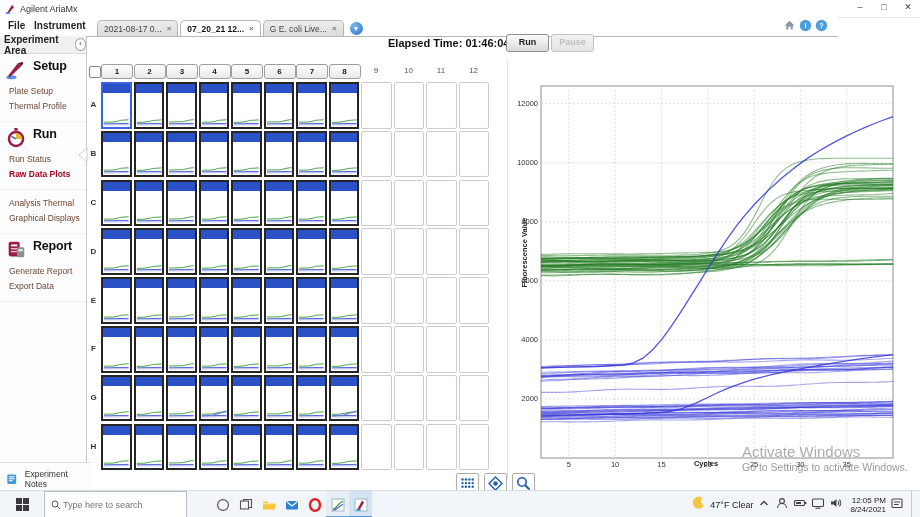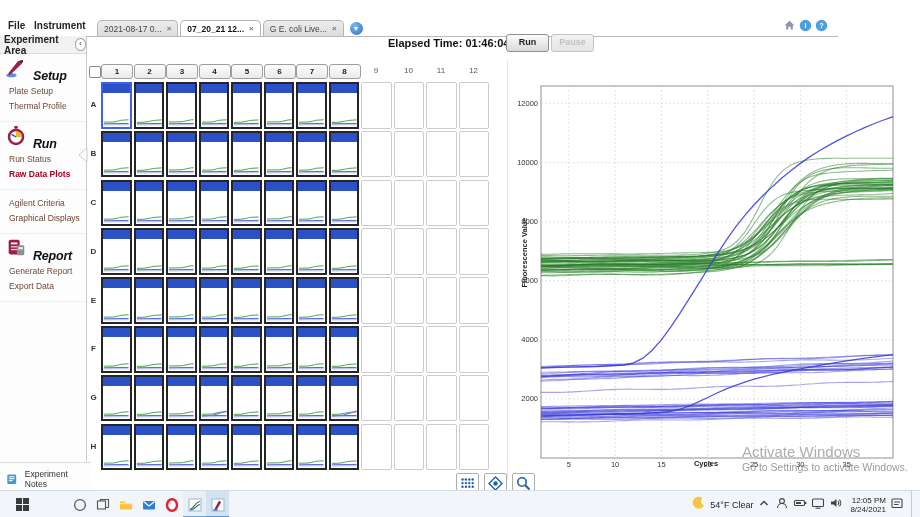--- a/index.html
+++ b/index.html
@@ -31,21 +31,21 @@
   #app-icons .ai{width:13px;height:13px;}
 
   
   #sidebar{position:absolute;left:0;top:36px;width:86px;height:454px;background:#fdfdfd;
     border-right:1px solid #c9c9c9;}
   #sidebar-header{height:17px;background:#f1f1f1;border-bottom:1px solid #dcdcdc;
     font-size:10px;font-weight:bold;color:#222;display:flex;align-items:center;padding-left:4px;}
   #collapse-btn{margin-left:3px;width:11px;height:11px;border:1px solid #9aa;border-radius:50%;
     font-size:8px;line-height:10px;text-align:center;color:#667;background:#fff;}
   .side-section{padding:5px 0 8px 0;border-bottom:1px solid #efefef;}
-  .side-title-row{display:flex;align-items:flex-end;height:24px;font-style:italic;}
+  .side-title-row{display:flex;align-items:flex-start;height:24px;}
   .side-title-row svg{width:22px;height:22px;margin-left:5px;}
   .side-title{font-size:12.5px;font-weight:bold;color:#111;margin-left:6px;letter-spacing:-0.2px;}
   .side-item{font-size:8.5px;color:#6e4632;padding:2.5px 0 2.5px 9px;}
   .side-item.selected{color:#a50021;font-weight:bold;}
   #sidebar-notch{position:absolute;left:79px;top:148px;width:8px;height:14px;overflow:visible;}
   #notes-row{position:absolute;left:0;top:426px;width:85px;border-top:1px solid #ddd;
     display:flex;align-items:center;padding:6px 0 6px 6px;background:#fdfdfd;}
   #notes-row svg{width:13px;height:13px;}
   #notes-row .lbl{font-size:8.5px;color:#333;margin-left:6px;}
 
@@ -105,20 +105,32 @@
   #tray .t-ico{width:14px;height:14px;}
   #weather-text{font-size:9px;color:#222;white-space:nowrap;}
   #clock{font-size:8px;color:#222;text-align:right;line-height:9px;margin-left:3px;}
   #show-desktop{width:4px;height:27px;border-left:1px solid #c4cbd3;margin-left:3px;}
 </style>
 </head>
 <body>
 
 <div id="screen">
 
+  <div id="titlebar">
+    <svg class="appicon" viewBox="0 0 10 10">
+      <path d="M2 9 L7 1 L9 3 L4 9 Z" fill="#9b1f45"></path>
+        <ellipse cx="3" cy="9" rx="2.6" ry="1" fill="#4a86d8"></ellipse>
+    </svg>
+    <span class="title">Agilent AriaMx</span>
+    <div id="win-controls">
+      <span>–</span>
+      <span>□</span>
+      <span>✕</span>
+    </div>
+  </div>
 
   <div id="menubar">
     <span class="menu-item" style="left:8px">File</span>
     <span class="menu-item" style="left:34px">Instrument</span>
     <div id="tabs">
         <div class="tab">
           <span>2021-08-17 0...</span>
           <span class="close">×</span>
         </div>
         <div class="tab active">
@@ -172,21 +184,21 @@
                 <circle cx="12" cy="13" r="6.3" fill="#fff"></circle>
                 <path d="M12 13 L12 6.7 A6.3 6.3 0 0 1 18.3 13 Z" fill="#f0b429"></path>
                 <path d="M12 13 L7 10.2" stroke="#2a5fc0" stroke-width="1.6" fill="none"></path>
               </svg></span>
             <span class="side-title">Run</span>
           </div>
           <div class="side-item">Run Status</div>
           <div class="side-item selected">Raw Data Plots</div>
         </div>
         <div class="side-section">
-          <div class="side-item">Agilent Criteria</div>
+          <div class="side-item">Analysis Thermal</div>
           <div class="side-item">Graphical Displays</div>
         </div>
         <div class="side-section">
           <div class="side-title-row">
             <span><svg viewBox="0 0 24 24">
                 <rect x="4" y="3" width="12" height="16" rx="2" fill="#9b1f45"></rect>
                 <rect x="6.5" y="6" width="7" height="2" fill="#fff"></rect>
                 <rect x="6.5" y="10" width="7" height="1.4" fill="#f0d0da"></rect>
                 <rect x="6.5" y="13" width="7" height="1.4" fill="#f0d0da"></rect>
                 <rect x="13" y="9" width="8" height="11" rx="1.5" fill="#8a8f98"></rect>
@@ -939,20 +951,27 @@
 
   <div id="taskbar">
     <div id="start-btn">
       <svg width="13" height="13" viewBox="0 0 13 13">
         <rect x="0" y="0" width="6" height="6" fill="#3a3a3a"></rect>
           <rect x="7" y="0" width="6" height="6" fill="#3a3a3a"></rect>
         <rect x="0" y="7" width="6" height="6" fill="#3a3a3a"></rect>
           <rect x="7" y="7" width="6" height="6" fill="#3a3a3a"></rect>
       </svg>
     </div>
+    <div id="search-box">
+      <svg width="10" height="10" viewBox="0 0 10 10">
+        <circle cx="4" cy="4" r="3" fill="none" stroke="#555" stroke-width="1"></circle>
+          <line x1="6.2" y1="6.2" x2="9" y2="9" stroke="#555" stroke-width="1"></line>
+      </svg>
+      <input placeholder="Type here to search" style="">
+    </div>
     <div id="tb-icons" style="display:flex;margin-left:24px;">
         <div class="tb-ico">
           <svg viewBox="0 0 14 14">
             <circle cx="7" cy="7" r="5.4" fill="none" stroke="#555" stroke-width="1.2"></circle>
           </svg>
         </div>
         <div class="tb-ico">
           <svg viewBox="0 0 14 14">
             <rect x="1.5" y="3" width="8" height="8" fill="none" stroke="#555" stroke-width="1.1"></rect>
             <path d="M4.5 3 V1.5 H12.5 V9.5 H10" fill="none" stroke="#555" stroke-width="1.1"></path>
@@ -987,21 +1006,21 @@
             <rect x="1" y="1" width="12" height="12" fill="#fff" stroke="#9bb"></rect>
             <path d="M3 12 L8 2.5 L10 4.5 L5.5 12 Z" fill="#9b1f45"></path>
             <ellipse cx="4.5" cy="12" rx="2.6" ry="1" fill="#4a86d8"></ellipse>
           </svg>
         </div>
       </div>
     <div id="tray">
         <span><svg class="t-ico" viewBox="0 0 14 14">
             <path d="M10.5 2 A6 6 0 1 0 12 9.5 A4.6 4.6 0 0 1 10.5 2 Z" fill="#f5c542"></path>
           </svg></span>
-        <span id="weather-text">54°F Clear</span>
+        <span id="weather-text">47°F Clear</span>
         <span><svg class="t-ico" viewBox="0 0 14 14">
             <path d="M3.5 9 L7 5.5 L10.5 9" fill="none" stroke="#444" stroke-width="1.4"></path>
           </svg></span>
         <span><svg class="t-ico" viewBox="0 0 14 14">
             <circle cx="7" cy="5" r="2.4" fill="none" stroke="#444" stroke-width="1.1"></circle>
             <path d="M2.5 12 A4.5 4.5 0 0 1 11.5 12" fill="none" stroke="#444" stroke-width="1.1"></path>
           </svg></span>
         <span><svg class="t-ico" viewBox="0 0 14 14">
             <rect x="1.5" y="4.5" width="10" height="5" rx="1" fill="none" stroke="#444" stroke-width="1.1"></rect>
             <rect x="12" y="6" width="1.4" height="2" fill="#444"></rect>

